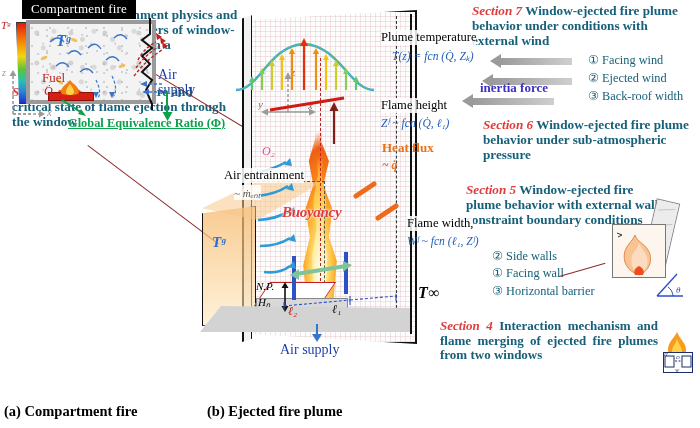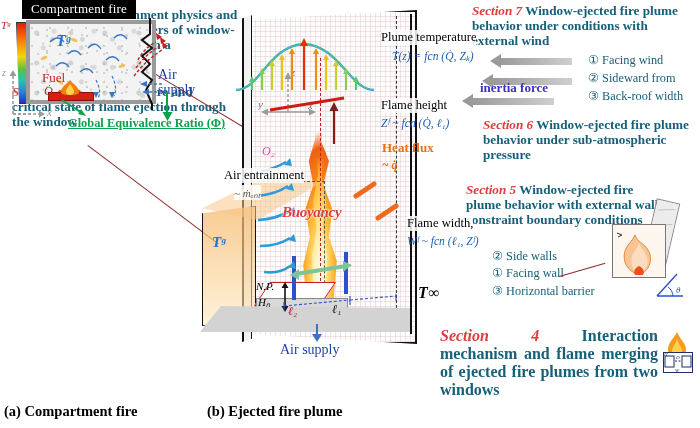--- a/index.html
+++ b/index.html
@@ -99,21 +99,21 @@
 
 <div class="leader" style="left:146px;top:68px;width:133px;transform:rotate(31deg);"></div>
 <div class="leader" style="left:88px;top:145px;width:164px;transform:rotate(37deg);"></div>
 
 <div class="sec-block" style="left:472px;top:4px;width:224px;font-size:13.2px;">
   <span class="sec-no">Section 7</span>
   <span>Window-ejected fire plume behavior under conditions with external wind</span>
 </div>
 <div class="sec-block" style="left:588px;top:52px;width:112px;font-size:12.3px;font-weight:normal;line-height:1.45;">
   <div>① Facing wind</div>
-  <div>② Sideward from</div>
+  <div>② Ejected wind</div>
   <div>③ Back-roof width</div>
 </div>
 
 <div class="inertia-arrow" style="left:500px;top:58px;width:72px;"></div>
 <div class="inertia-arrow" style="left:492px;top:78px;width:80px;"></div>
 <div class="inertia-arrow" style="left:472px;top:98px;width:82px;"></div>
 <div class="txt" style="left:480px;top:80px;font-size:13px;color:#3b2fc4;font-weight:bold;">inertia force</div>
 
 <div class="sec-block" style="left:483px;top:118px;width:206px;font-size:13.2px;">
   <span class="sec-no">Section  6</span>
@@ -145,21 +145,21 @@
     <path d="M22 50 C20 46 22 43 26 41 C30 43 32 46 30 50 Z" fill="#ef4d1e"></path>
     <path d="M4 8 l5 2 l-4 2" stroke="#333" stroke-width="1" fill="none"></path>
   </svg>
 </div>
 <svg class="abs" style="left:655px;top:272px;" width="32" height="26">
   <path d="M2 24 L28 24 M2 24 L22 2" stroke="#2a4fd0" stroke-width="1.4" fill="none"></path>
   <path d="M18 24 A12 12 0 0 0 13 15" stroke="#2a4fd0" stroke-width="1" fill="none"></path>
   <text x="21" y="21" font-size="9" font-style="italic" fill="#2a4fd0" font-family="Liberation Serif, serif">θ</text>
 </svg>
 
-<div class="sec-block" style="left:440px;top:327px;width:218px;font-size:16px;text-align:justify;">
+<div class="sec-block" style="left:440px;top:319px;width:218px;font-size:13px;text-align:justify;">
   <span class="sec-no">Section 4</span>
   <span>Interaction mechanism and flame merging of ejected fire plumes from two windows</span>
 </div>
 
 <svg class="abs sec4-icon" viewBox="0 0 34 42">
   <path d="M17 2 C13 10 8 12 8 20 C8 28 12 33 17 33 C22 33 26 28 26 20 C26 13 21 11 17 2 Z" fill="#f79a1e"></path>
   <path d="M17 9 C15 15 12 17 12 22 C12 28 14 31 17 31 C20 31 22 28 22 22 C22 17 19 15 17 9 Z" fill="#ffd24a"></path>
 </svg>
 <div class="win-icon">
   <svg width="28" height="19" viewBox="0 0 28 19">

